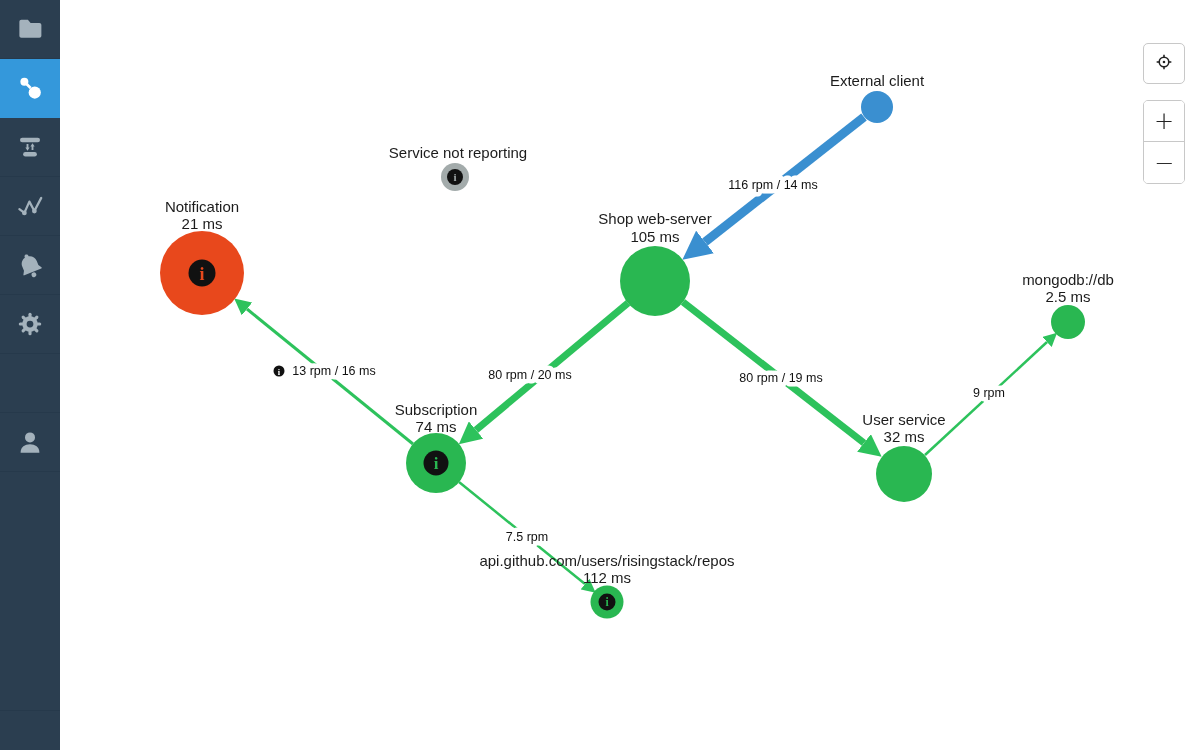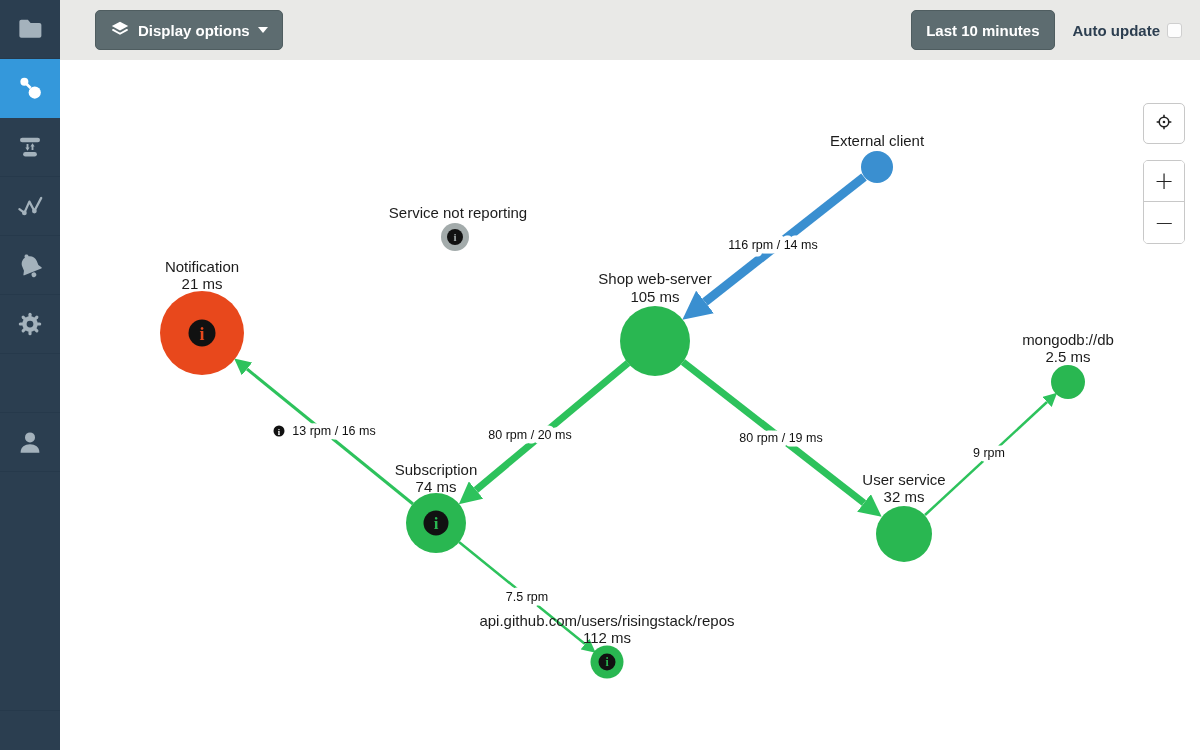--- a/index.html
+++ b/index.html
@@ -131,40 +131,20 @@
           <circle cx="12" cy="8.3" r="4"></circle>
           <path d="M4.5 20.5v-.4c0-3.9 3.4-6.3 7.5-6.3s7.5 2.4 7.5 6.3v.4z"></path>
         </svg>
       </span>
     </div>
     <div class="sidebar-fill"></div>
   </nav>
 
   <div class="main">
 
-    <header class="topbar">
-      <button class="btn">
-        <span>
-          <svg width="20" height="18" viewBox="0 0 24 22">
-            <path d="M12 2l10 5.4L12 12.8 2 7.4z" fill="#fff"></path>
-            <path d="M3.5 12.2 L12 16.8 L20.5 12.2" fill="none" stroke="#fff" stroke-width="2.4" stroke-linecap="round" stroke-linejoin="round"></path>
-          </svg>
-        </span>
-        <span>Display options</span>
-        <span class="caret-down"></span>
-      </button>
-      <div class="topbar-spacer"></div>
-      <button class="btn">
-        <span>Last 10 minutes</span>
-      </button>
-      <label class="auto-update">
-        <span>Auto update</span>
-        <input type="checkbox" style="">
-      </label>
-    </header>
 
     <div class="canvas">
       <svg class="graph" width="1140" height="690" viewBox="0 0 1140 690">
         <defs>
           <marker id="arrow-blue" viewBox="0 0 10 10" refX="0" refY="5" markerWidth="3.2" markerHeight="3.2" orient="auto">
             <path d="M0 0 L10 5 L0 10 z" fill="#3a8fd0"></path>
           </marker>
           <marker id="arrow-green" viewBox="0 0 10 10" refX="0" refY="5" markerWidth="3.2" markerHeight="3.2" orient="auto">
             <path d="M0 0 L10 5 L0 10 z" fill="#2dc25c"></path>
           </marker>

